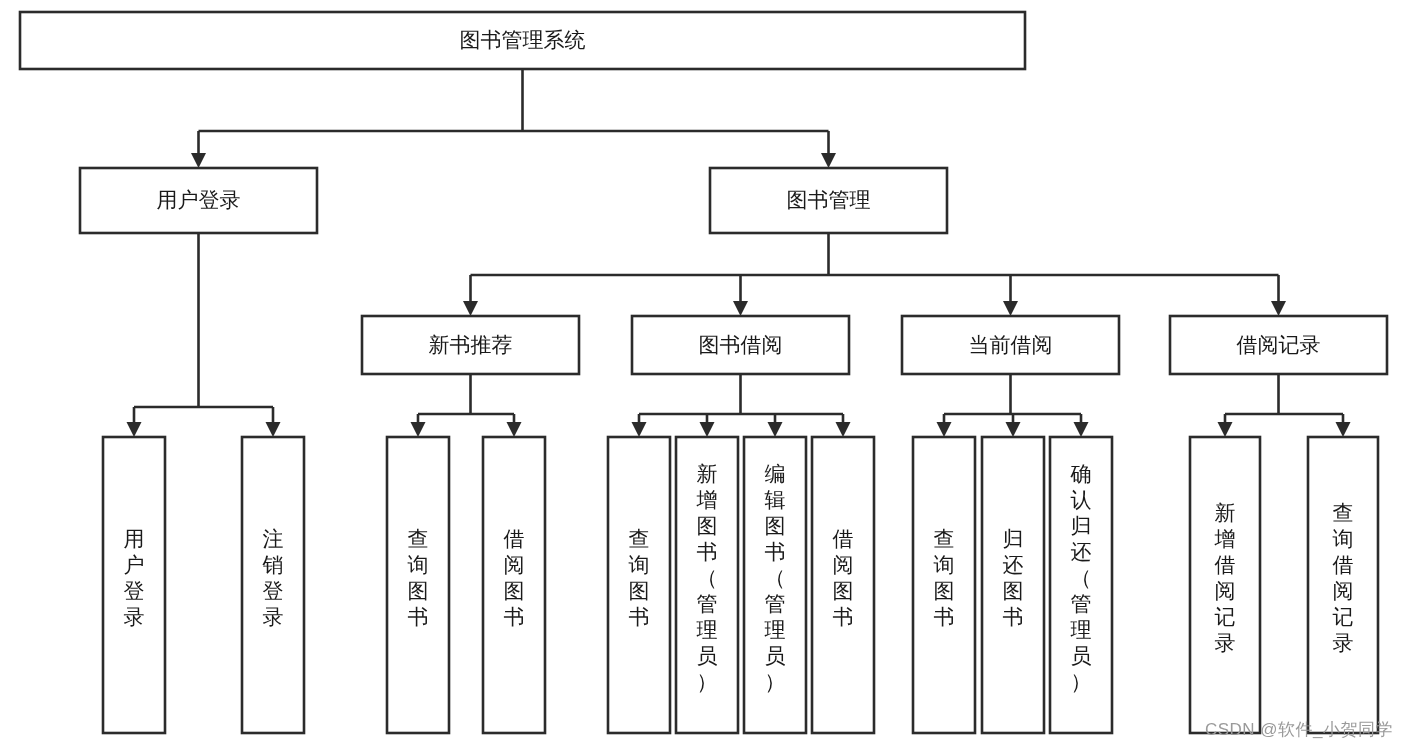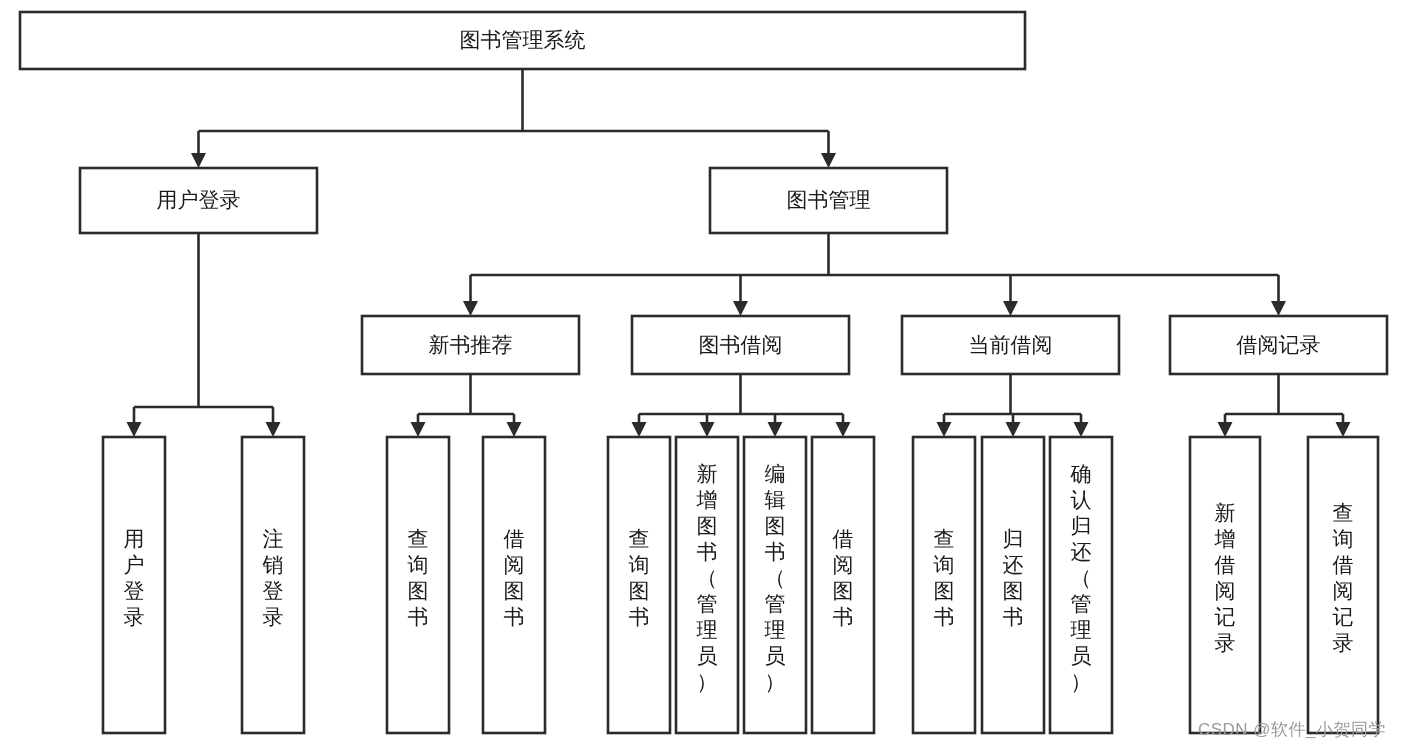--- a/index.html
+++ b/index.html
@@ -50,21 +50,21 @@
     dominant-baseline: middle;
   }
   .node-label-v {
     font-family: "Liberation Sans", "DejaVu Sans", sans-serif;
     font-size: 21px;
     fill: #1a1a1a;
     text-anchor: middle;
   }
   .watermark {
     position: absolute;
-    right: 17px;
+    right: 10px;
     bottom: 6px;
     font-family: "Liberation Sans", "DejaVu Sans", sans-serif;
     font-size: 17px;
     color: #9a9a9a;
     letter-spacing: 0.5px;
     white-space: nowrap;
     user-select: none;
   }
 </style>
 </head>

